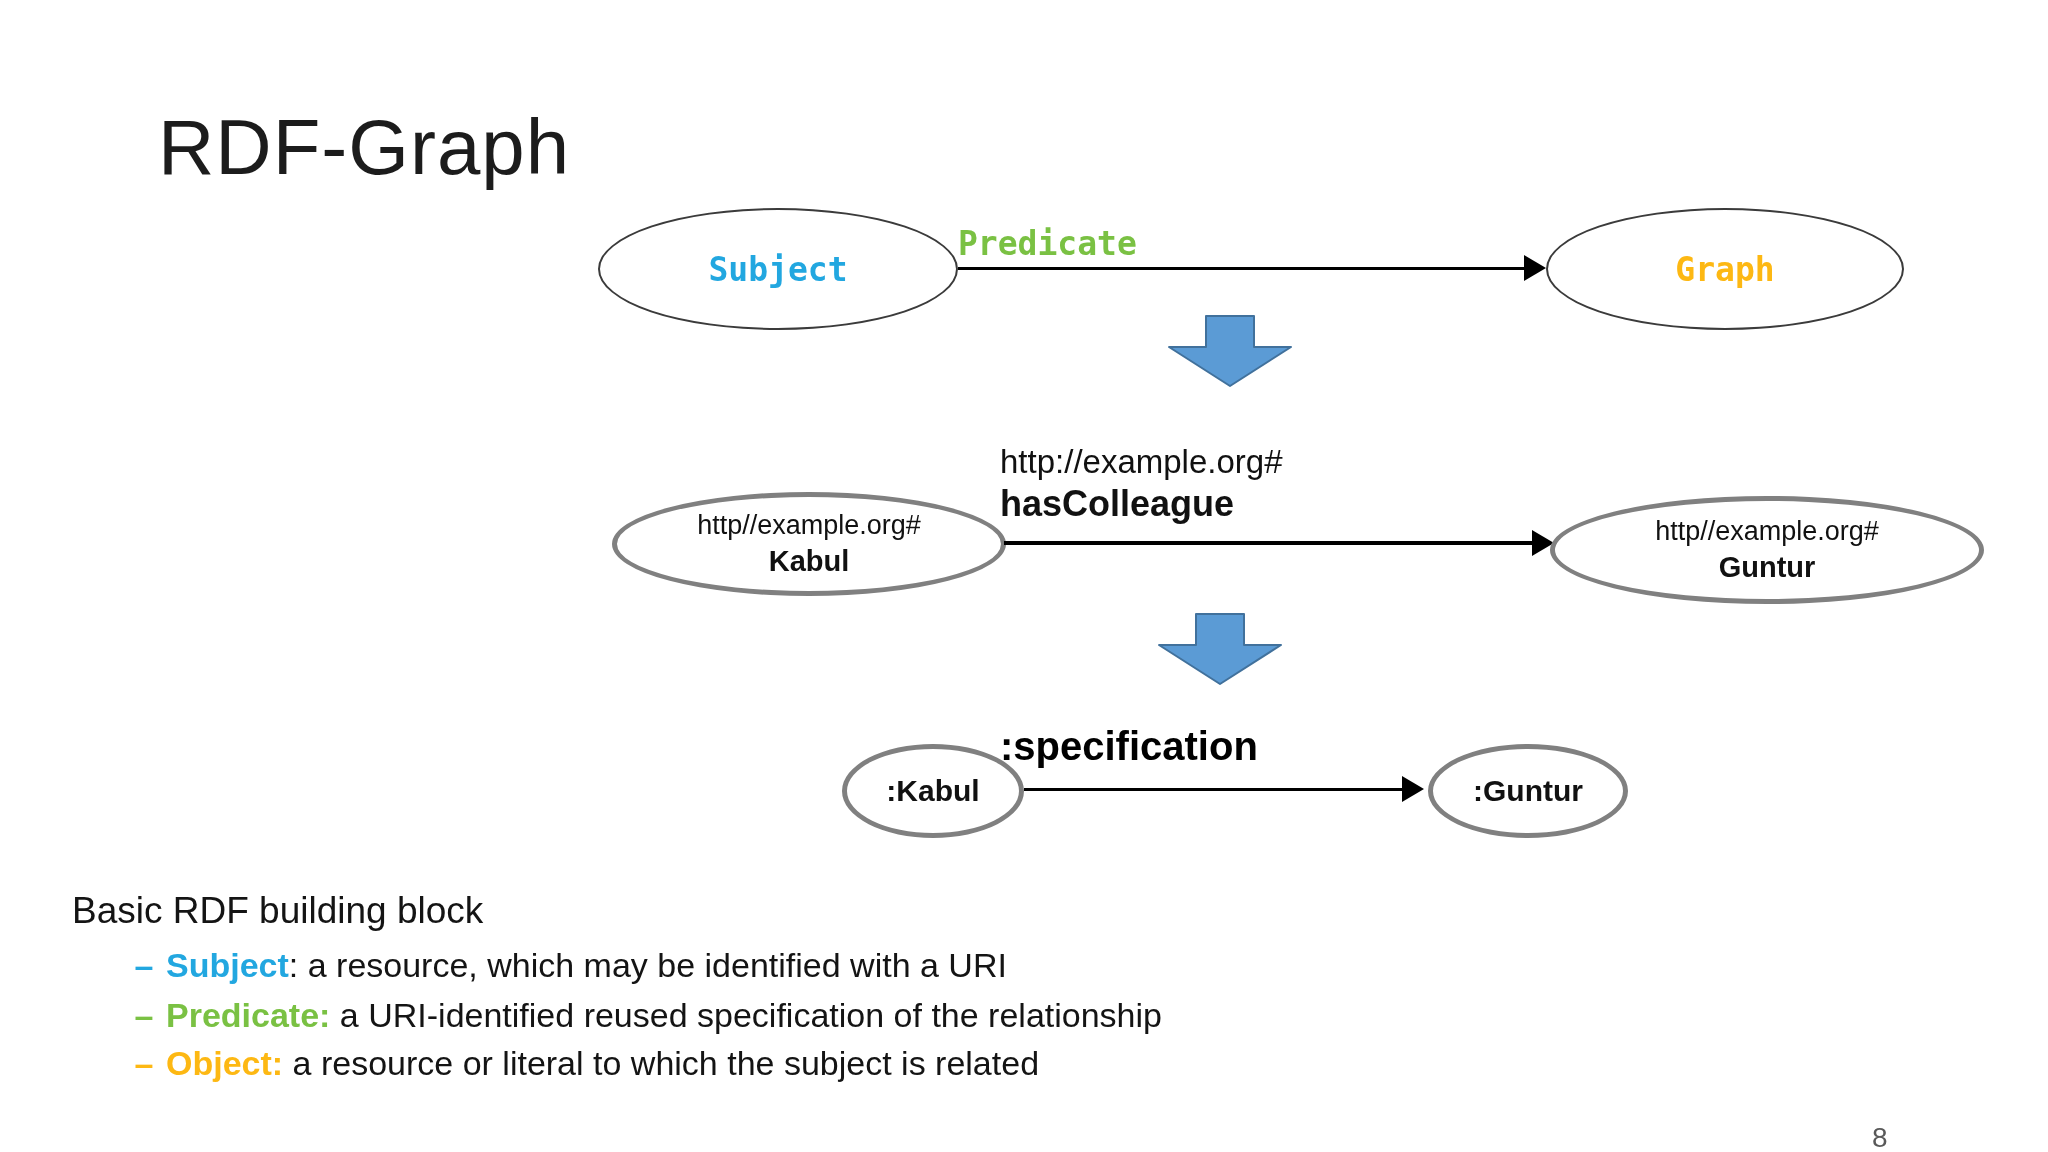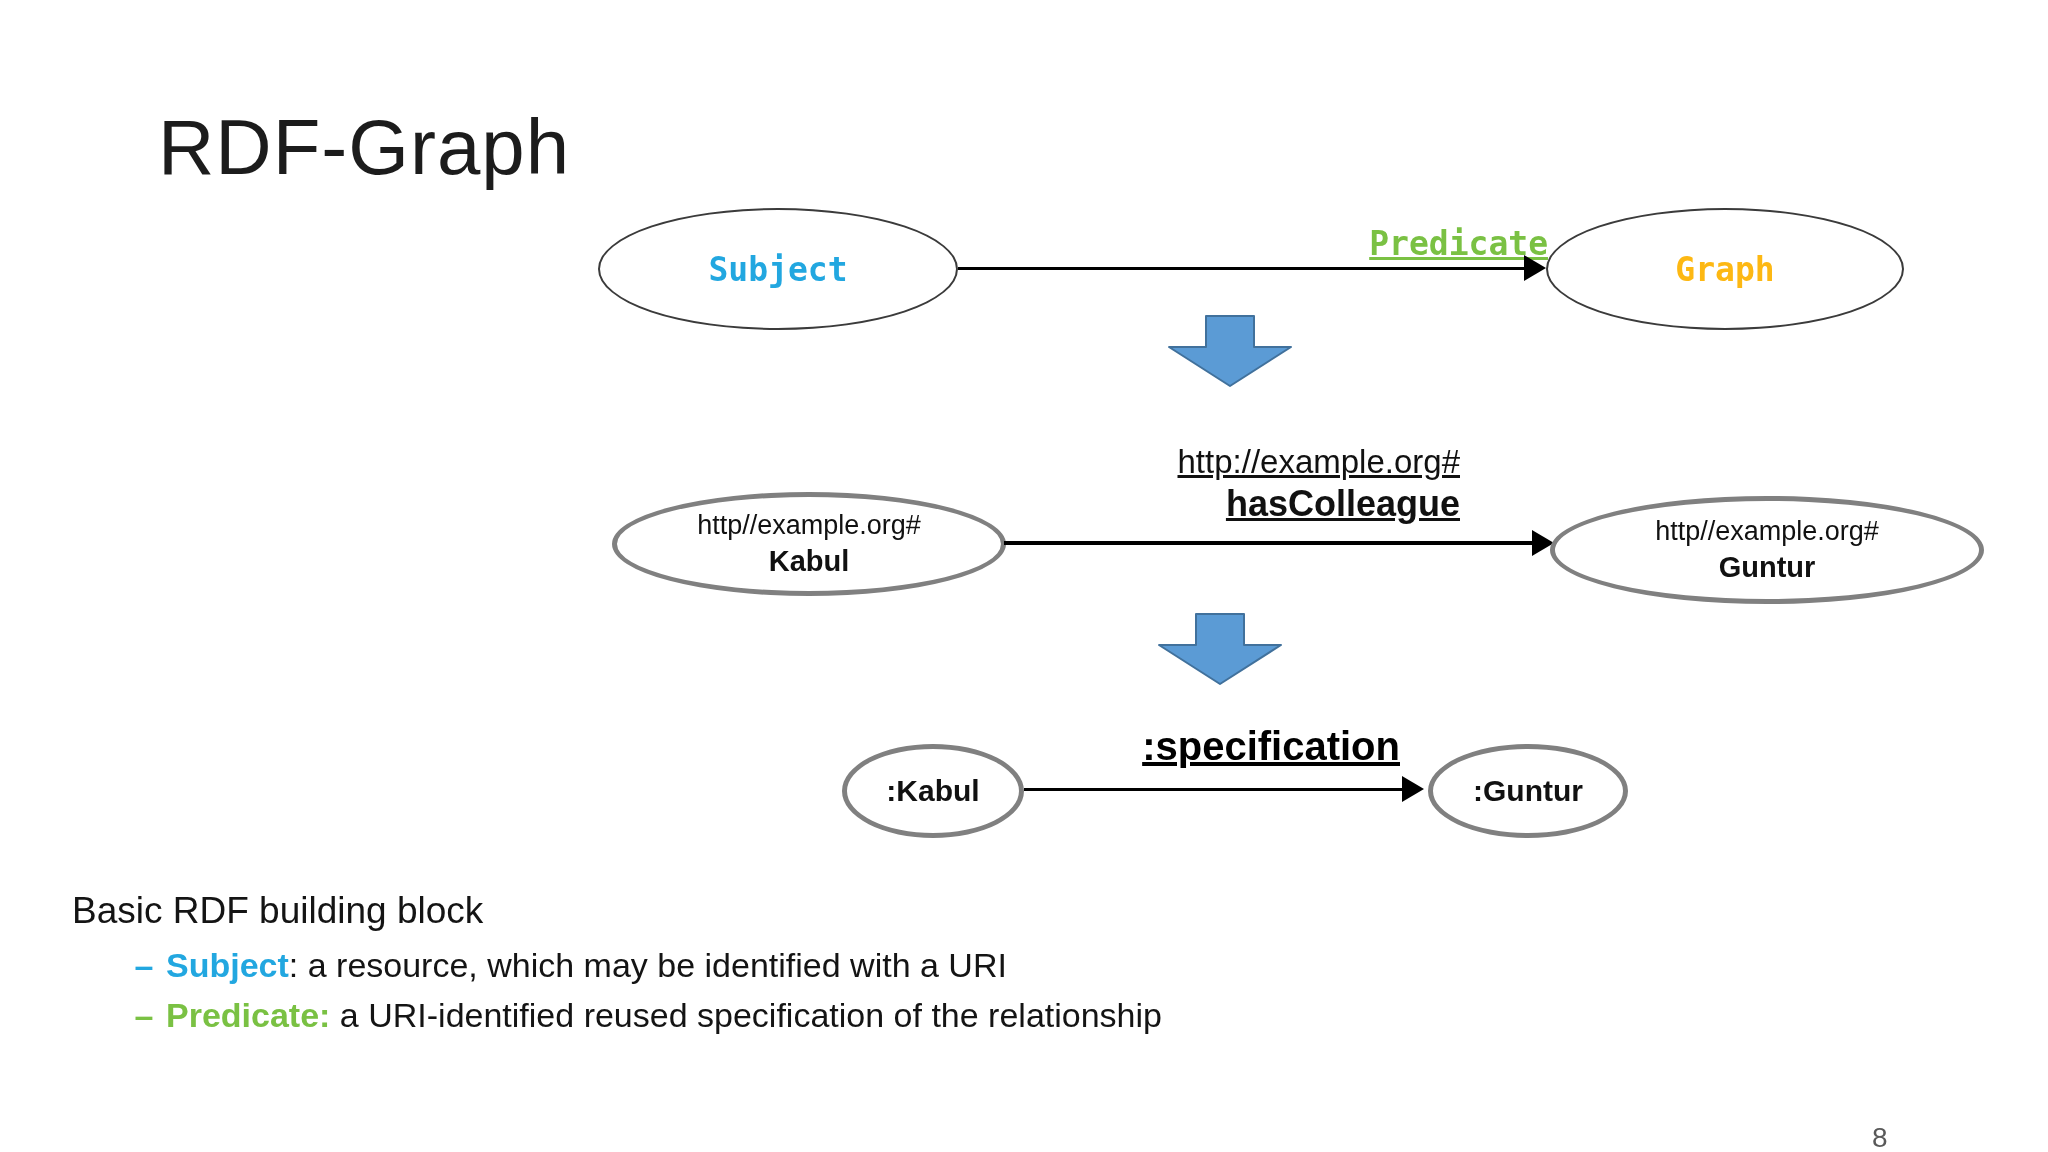--- a/index.html
+++ b/index.html
@@ -25,21 +25,21 @@
   .uri-line2{font-size:29px;font-weight:bold;color:#111;line-height:1.25;}
 
   
   .harrow{position:absolute;display:flex;align-items:center;height:30px;}
   .harrow .shaft{flex:1;height:3px;background:#000;}
   .harrow.thick .shaft{height:4px;}
   .harrow .head{width:0;height:0;border-left:22px solid #000;
                 border-top:13px solid transparent;border-bottom:13px solid transparent;}
 
   
-  .edge-label{position:absolute;text-align:right;text-decoration:underline;}
+  .edge-label{position:absolute;text-align:left;}
   .edge-label .l1{font-size:33px;color:#111;line-height:1.2;}
   .edge-label .l2{font-size:36px;font-weight:bold;color:#111;line-height:1.2;}
   .edge-label.mono-label{font-family:"DejaVu Sans Mono","Liberation Mono",monospace;
                          font-weight:bold;font-size:33px;}
   .edge-label.big-bold{font-size:40px;font-weight:bold;color:#000;}
 
   
   .down-arrow{position:absolute;}
   .down-arrow polygon{fill:#5B9BD5;stroke:#41719C;stroke-width:2;stroke-linejoin:round;}
 
@@ -122,16 +122,19 @@
   <div class="bullets-heading">Basic RDF building block</div>
 
   <div class="bullet-item" style="top:908px;">
     <span class="dash c-subject">–</span><span class="term c-subject">Subject</span><span class="rest">: a resource, which may be identified with a URI</span>
   </div>
 
   <div class="bullet-item" style="top:958px;">
     <span class="dash c-predicate">–</span><span class="term c-predicate">Predicate:</span><span class="rest"> a URI-identified reused specification of the relationship</span>
   </div>
 
+  <div class="bullet-item" style="top:1006px;">
+    <span class="dash c-object">–</span><span class="term c-object">Object:</span><span class="rest"> a resource or literal to which the subject is related</span>
+  </div>
 
   <div class="page-number">8</div>
 
 </div>
 
 </body></html>

